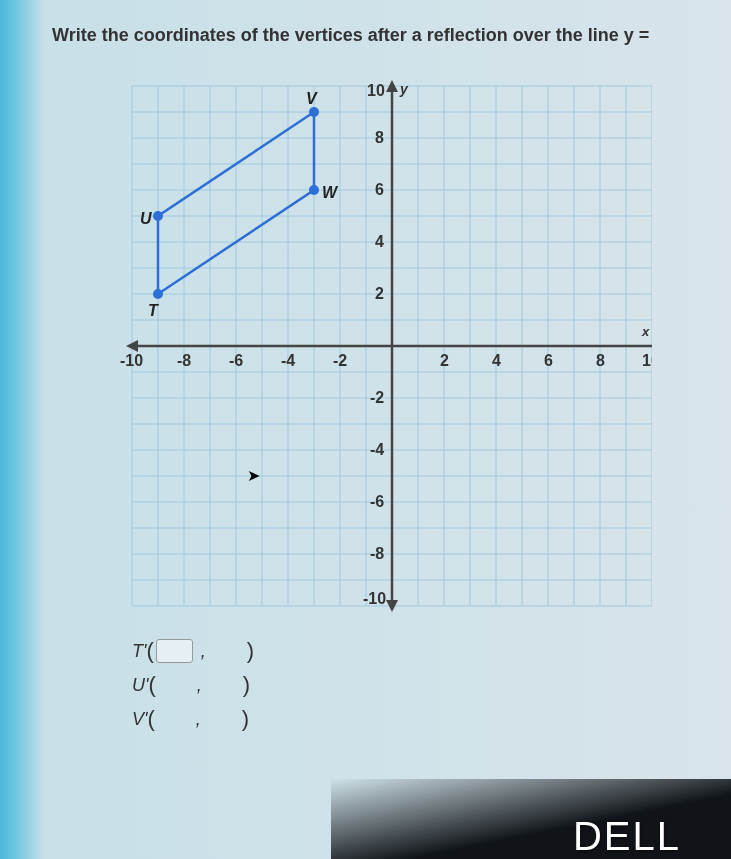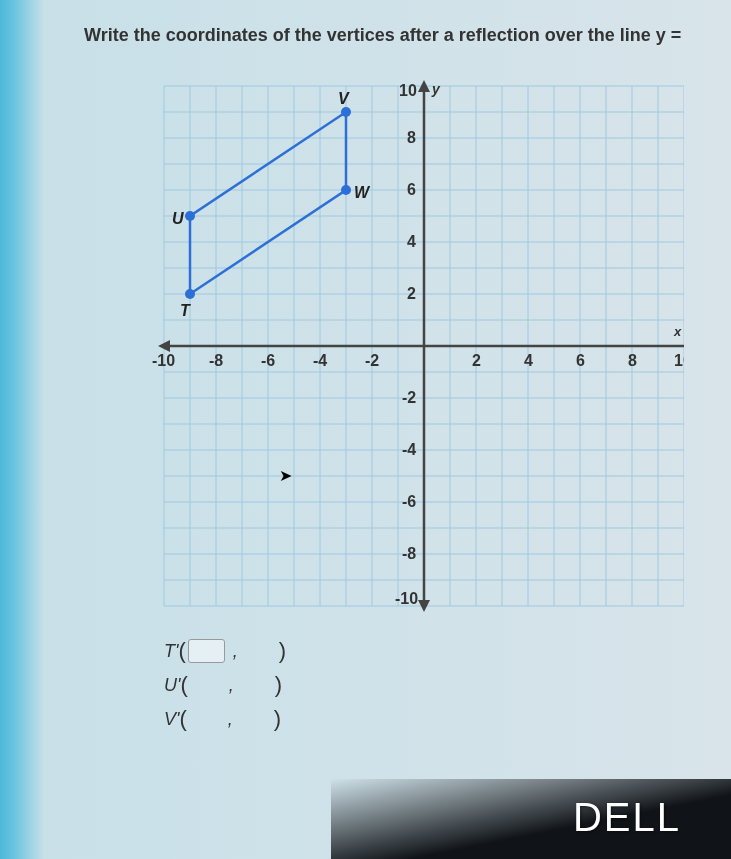--- a/index.html
+++ b/index.html
@@ -6,21 +6,21 @@
       margin: 0;
       padding: 0;
       font-family: Arial, sans-serif;
       background: linear-gradient(to right, #4db8d9 0%, #6ac5e0 2%, #c8e0e8 6%, #d8e4ea 100%);
       width: 731px;
       height: 859px;
       position: relative;
       overflow: hidden;
     }
     .page-container {
-      padding: 25px 20px 10px 84px;
+      padding: 25px 20px 10px 52px;
     }
     .question-text {
       font-size: 18px;
       font-weight: bold;
       color: #333;
       margin-bottom: 30px;
     }
     .graph-area {
       position: relative;
       width: 560px;
@@ -52,21 +52,21 @@
       height: 22px;
       border: 1px solid #999;
       border-radius: 3px;
       background: rgba(255,255,255,0.5);
       margin: 0 2px;
     }
     .comma { margin: 0 6px; }
     .paren { font-size: 22px; font-style: normal; }
     .logo {
       position: absolute;
-      bottom: 19px;
+      bottom: 0;
       right: 50px;
       font-size: 40px;
       font-weight: normal;
       color: #fff;
       font-family: Arial, sans-serif;
       text-shadow: 1px 1px 3px rgba(0,0,0,0.5);
       letter-spacing: 2px;
     }
     .dark-corner {
       position: absolute;

